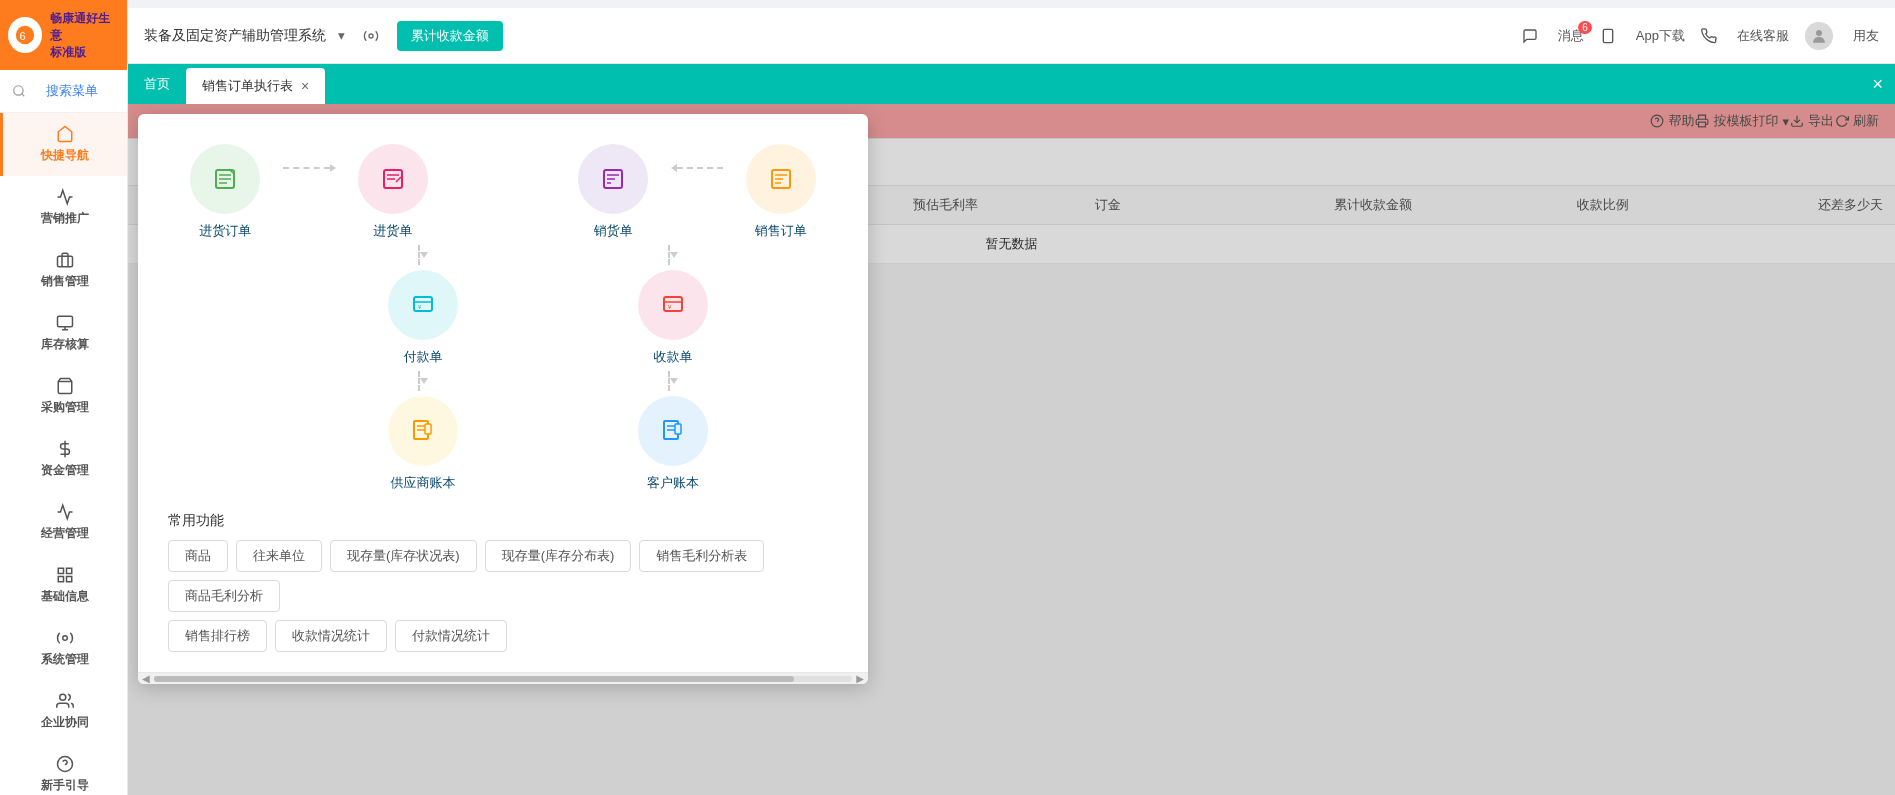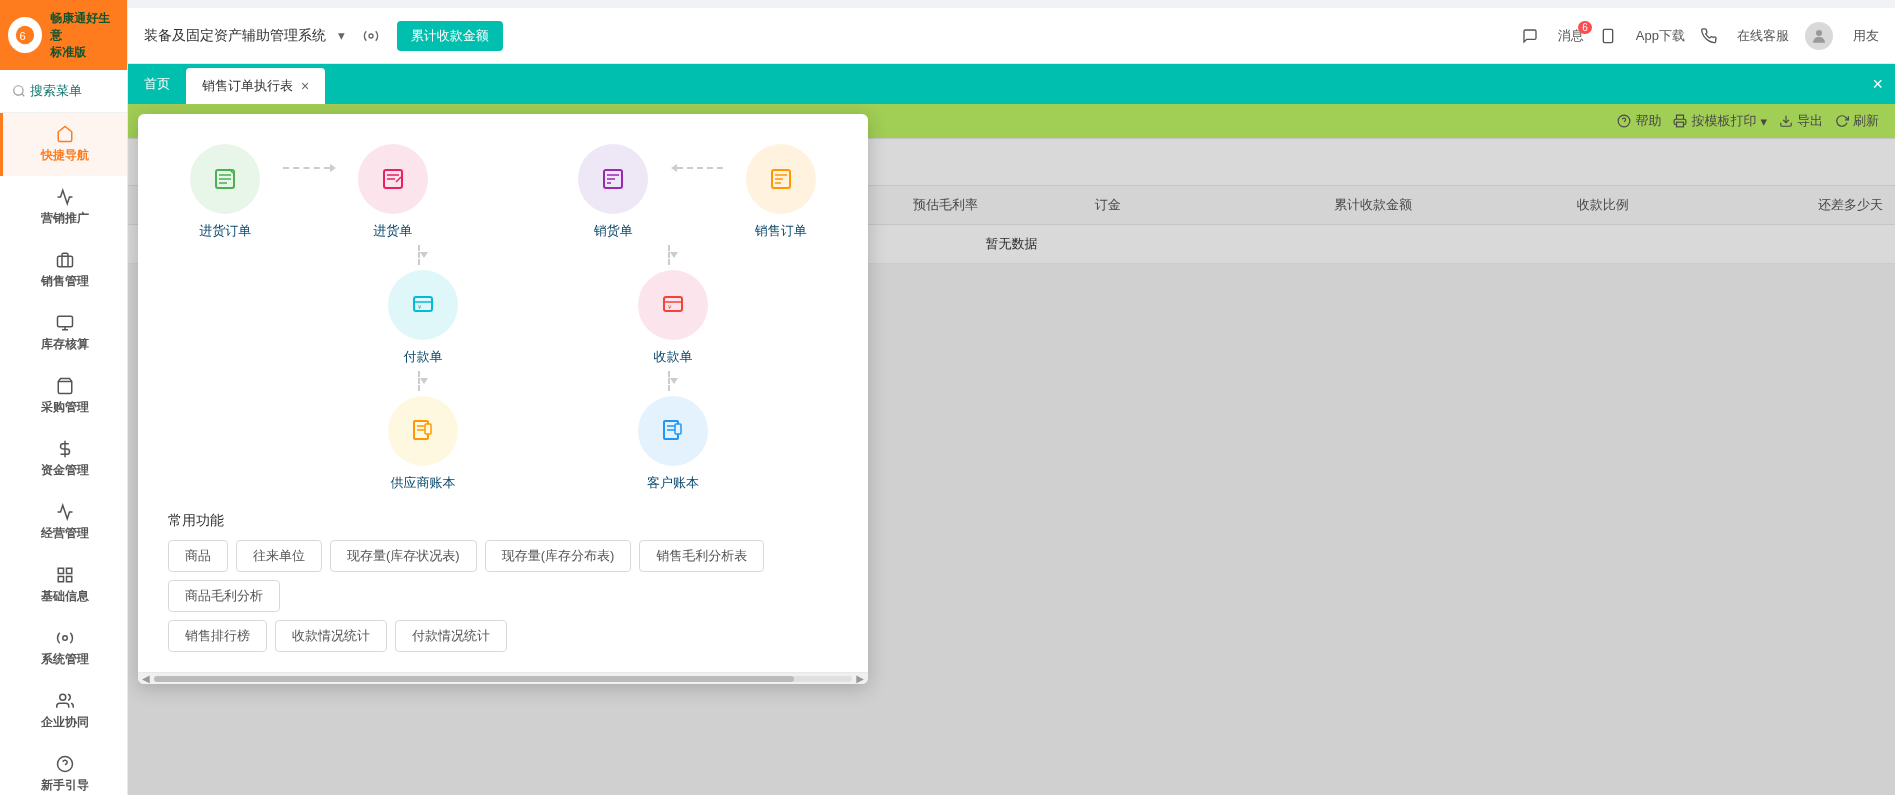--- a/index.html
+++ b/index.html
@@ -6,23 +6,23 @@
     body { font-family: 'Microsoft YaHei', Arial, sans-serif; font-size: 13px; background: #f0f2f5; color: #333; overflow: hidden; }
 
     
     .app-container { display: flex; height: 795px; width: 1895px; }
 
     
     .sidebar { width: 128px; background: #fff; border-right: 1px solid #e8e8e8; display: flex; flex-direction: column; flex-shrink: 0; }
     .sidebar-logo { background: #ff7c1e; padding: 10px 8px; display: flex; align-items: center; gap: 8px; min-height: 56px; }
     .sidebar-logo-icon { width: 36px; height: 36px; background: #fff; border-radius: 50%; display: flex; align-items: center; justify-content: center; }
     .sidebar-logo-icon svg { width: 22px; height: 22px; }
-    .sidebar-logo-text { color: #14532d; font-size: 12px; line-height: 1.4; font-weight: bold; }
+    .sidebar-logo-text { color: #4c1d95; font-size: 12px; line-height: 1.4; font-weight: bold; }
     .sidebar-search { padding: 8px; border-bottom: 1px solid #f0f0f0; }
-    .sidebar-search-btn { width: 100%; background: none; border: none; cursor: pointer; display: flex; align-items: center; gap: 4px; color: #0f766e; font-size: 13px; padding: 4px; }
+    .sidebar-search-btn { width: 100%; background: none; border: none; cursor: pointer; display: flex; align-items: center; gap: 20px; color: #3b82f6; font-size: 13px; padding: 4px; }
     .sidebar-nav { flex: 1; overflow-y: auto; font-weight: bold; }
     .sidebar-nav-item { display: flex; flex-direction: column; align-items: center; padding: 12px 8px; cursor: pointer; border-left: 3px solid transparent; gap: 4px; color: #555; font-size: 12px; }
     .sidebar-nav-item.active { background: #fff5f0; color: #ff7c1e; border-left-color: #ff7c1e; }
     .sidebar-nav-item svg { width: 18px; height: 18px; }
 
     
     .main { flex: 1; display: flex; flex-direction: column; overflow: hidden; margin-top: 8px; }
 
     
     .topbar { height: 56px; background: #fff; border-bottom: 1px solid #e8e8e8; display: flex; align-items: center; padding: 0 16px; gap: 12px; }
@@ -41,21 +41,21 @@
     .tab { padding: 0 16px; height: 40px; display: flex; align-items: center; gap: 6px; cursor: pointer; font-size: 13px; color: rgba(255,255,255,0.85); }
     .tab.active { background: #fff; color: #333; border-radius: 4px 4px 0 0; margin-top: 4px; height: 36px; }
     .tab-home { color: #fff; }
     .tab-close { background: none; border: none; cursor: pointer; color: #666; font-size: 14px; margin-left: 2px; }
     .tabbar-close-btn { margin-left: auto; margin-right: 12px; background: none; border: none; cursor: pointer; color: #fff; font-size: 18px; }
 
     
     .content-area { flex: 1; background: #f5f5f5; position: relative; overflow: hidden; }
 
     
-    .content-toolbar { background: #bef264; padding: 8px 16px; display: flex; align-items: center; gap: 12px; border-bottom: 1px solid #e8e8e8; }
+    .content-toolbar { background: #fca5a5; padding: 8px 16px; display: flex; align-items: center; gap: 1px; border-bottom: 1px solid #e8e8e8; }
     .toolbar-btn { background: none; border: none; cursor: pointer; color: #555; font-size: 13px; display: flex; align-items: center; gap: 4px; }
     .toolbar-spacer { flex: 1; }
 
     
     .filter-bar { background: #fff; padding: 8px 16px; display: flex; align-items: center; gap: 8px; border-bottom: 1px solid #e8e8e8; }
     .filter-input { border: 1px solid #d9d9d9; border-radius: 4px; padding: 4px 8px; font-size: 13px; width: 140px; }
     .filter-select { border: 1px solid #d9d9d9; border-radius: 4px; padding: 4px 8px; font-size: 13px; width: 120px; }
     .filter-btn-query { background: #ff7c1e; color: #fff; border: none; border-radius: 4px; padding: 5px 16px; cursor: pointer; font-size: 13px; }
     .filter-btn-set { background: #fff; color: #555; border: 1px solid #d9d9d9; border-radius: 4px; padding: 5px 16px; cursor: pointer; font-size: 13px; }
     .filter-more { color: #00bfae; cursor: pointer; font-size: 13px; }

